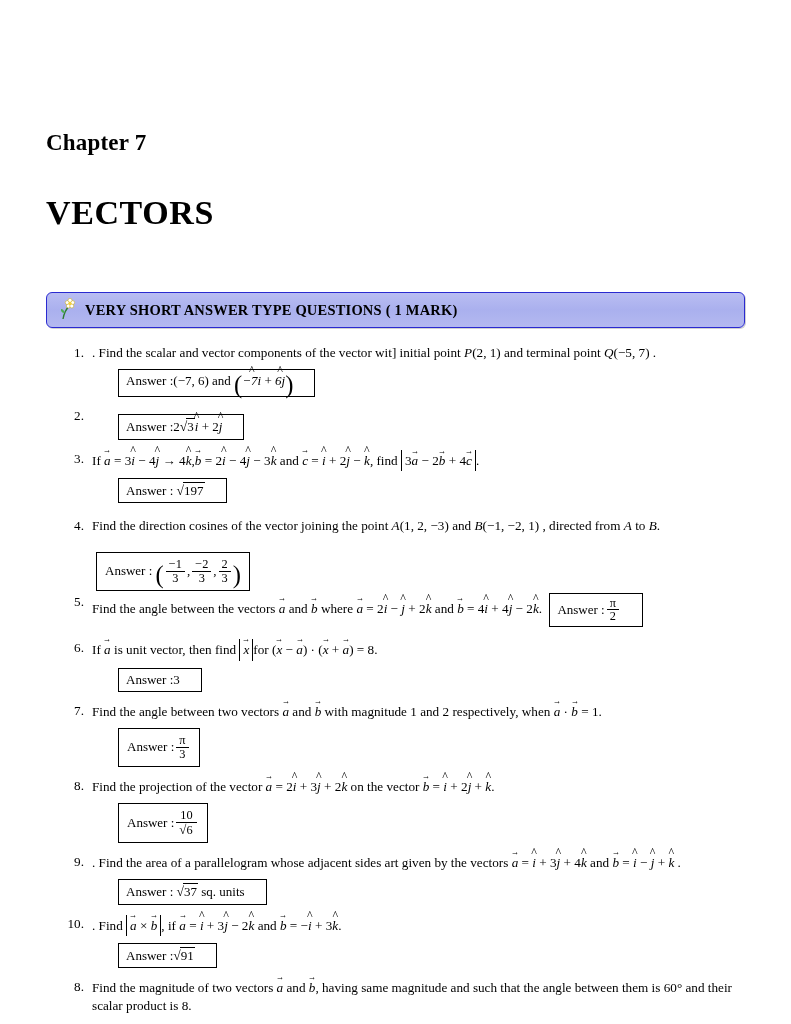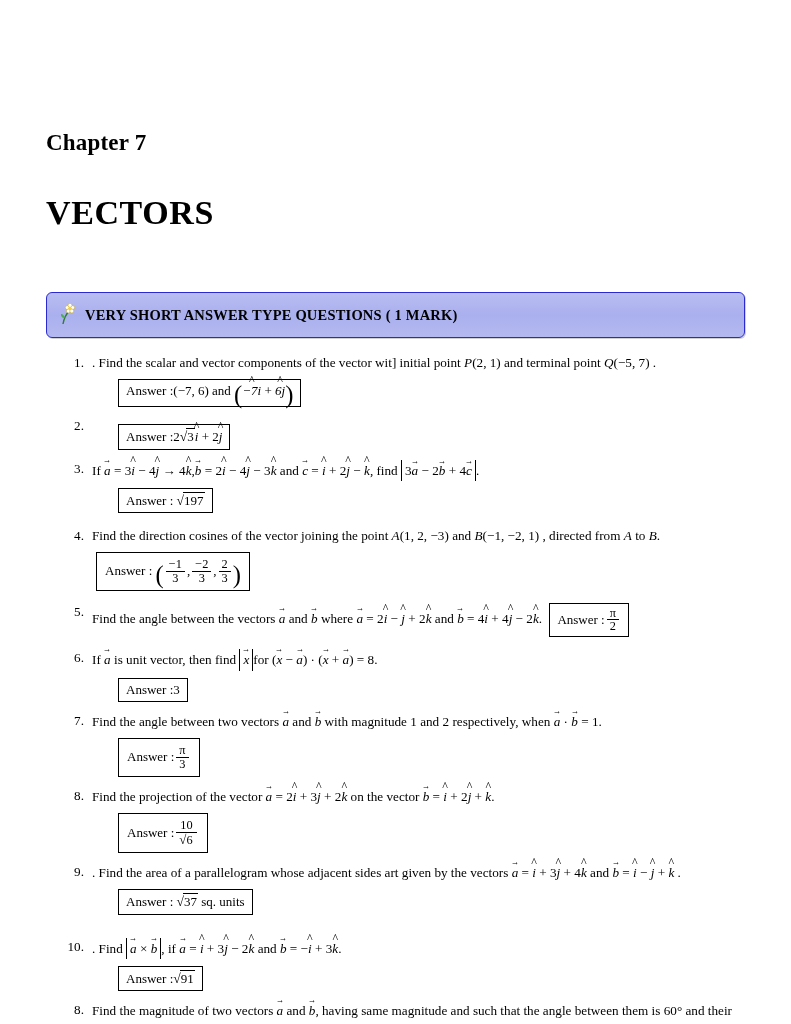--- a/index.html
+++ b/index.html
@@ -31,21 +31,21 @@
   }
   .chapter-title {
     font-family: "Liberation Serif", serif;
     font-weight: bold;
     font-size: 34px;
     margin-top: 38px;
     letter-spacing: 0.6px;
   }
   .section-banner {
     margin-top: 60px;
-    height: 46px;
+    height: 36px;
     border: 1.5px solid #2a2ad0;
     border-radius: 6px;
     background: linear-gradient(to bottom, #b9bdf2 0%, #aab0ee 50%, #b4b9f0 100%);
     box-shadow: 1px 1px 0 rgba(0,0,0,0.18);
     display: flex;
     align-items: center;
     padding-left: 10px;
     box-sizing: border-box;
   }
   .banner-icon {
@@ -80,21 +80,21 @@
     width: 38px;
     text-align: right;
     font-size: 13.2px;
   }
   .qtext {
     display: inline;
   }
   .ansbox {
     display: inline-block;
     border: 1px solid #000;
-    padding: 3px 7px 3px 7px;
+    padding: 3px 21px 3px 7px;
     margin-top: 7px;
     font-size: 13px;
     line-height: 1.25;
     background: #fff;
     vertical-align: middle;
   }
   .ansbox.tall { padding: 5px 8px; }
   .inline-ans {
     display: inline-block;
     vertical-align: middle;
@@ -231,21 +231,21 @@
           <span>Answer : </span><span class="sqrt"><span class="rad">√</span><span class="under">197</span></span>
         </span>
       </div>
     </div>
 
     <div class="qitem" style="margin-top:14px;">
       <span class="qnum">4.</span>
       <span class="qtext">
         Find the direction cosines of the vector joining the point <i class="mv">A</i>(1, 2, −3) and <i class="mv">B</i>(−1, −2, 1) , directed from <i class="mv">A</i> to <i class="mv">B</i>.
       </span>
-      <span class="ansbox inline-ans tall" style="margin-top:0; margin-left:4px; position:relative; top:6px;">
+      <span class="ansbox inline-ans tall" style="margin-top:0; margin-left:4px; position:relative; top:16px;">
         <span>Answer : </span>
         <span class="paren-big">(</span><span class="frac"><span class="num">−1</span><span class="den">3</span></span>,<span class="frac"><span class="num">−2</span><span class="den">3</span></span>,<span class="frac"><span class="num">2</span><span class="den">3</span></span><span class="paren-big">)</span>
       </span>
     </div>
 
     <div class="qitem" style="margin-top:18px;">
       <span class="qnum">5.</span>
       <span class="qtext">
         Find the angle between the vectors <span class="vec">a</span> and <span class="vec">b</span> where <span class="vec">a</span> = 2<span class="hat"><i>i</i></span> − <span class="hat"><i>j</i></span> + 2<span class="hat"><i>k</i></span> and <span class="vec">b</span> = 4<span class="hat"><i>i</i></span> + 4<span class="hat"><i>j</i></span> − 2<span class="hat"><i>k</i></span>.
       </span>
@@ -295,21 +295,21 @@
       <span class="qtext">
         . Find the area of a parallelogram whose adjacent sides art given by the vectors <span class="vec">a</span> = <span class="hat"><i>i</i></span> + 3<span class="hat"><i>j</i></span> + 4<span class="hat"><i>k</i></span> and <span class="vec">b</span> = <span class="hat"><i>i</i></span> − <span class="hat"><i>j</i></span> + <span class="hat"><i>k</i></span> .
       </span>
       <div>
         <span class="ansbox" style="margin-left:26px;">
           <span>Answer : </span><span class="sqrt"><span class="rad">√</span><span class="under">37</span></span> sq. units
         </span>
       </div>
     </div>
 
-    <div class="qitem" style="margin-top:23px;">
+    <div class="qitem" style="margin-top:10px;">
       <span class="qnum">10.</span>
       <span class="qtext">
         . Find <span class="abs"><span class="vec">a</span> × <span class="vec">b</span></span>, if <span class="vec">a</span> = <span class="hat"><i>i</i></span> + 3<span class="hat"><i>j</i></span> − 2<span class="hat"><i>k</i></span> and <span class="vec">b</span> = −<span class="hat"><i>i</i></span> + 3<span class="hat"><i>k</i></span>.
       </span>
       <div>
         <span class="ansbox" style="margin-left:26px;">
           <span>Answer :</span><span class="sqrt"><span class="rad">√</span><span class="under">91</span></span>
         </span>
       </div>
     </div>

